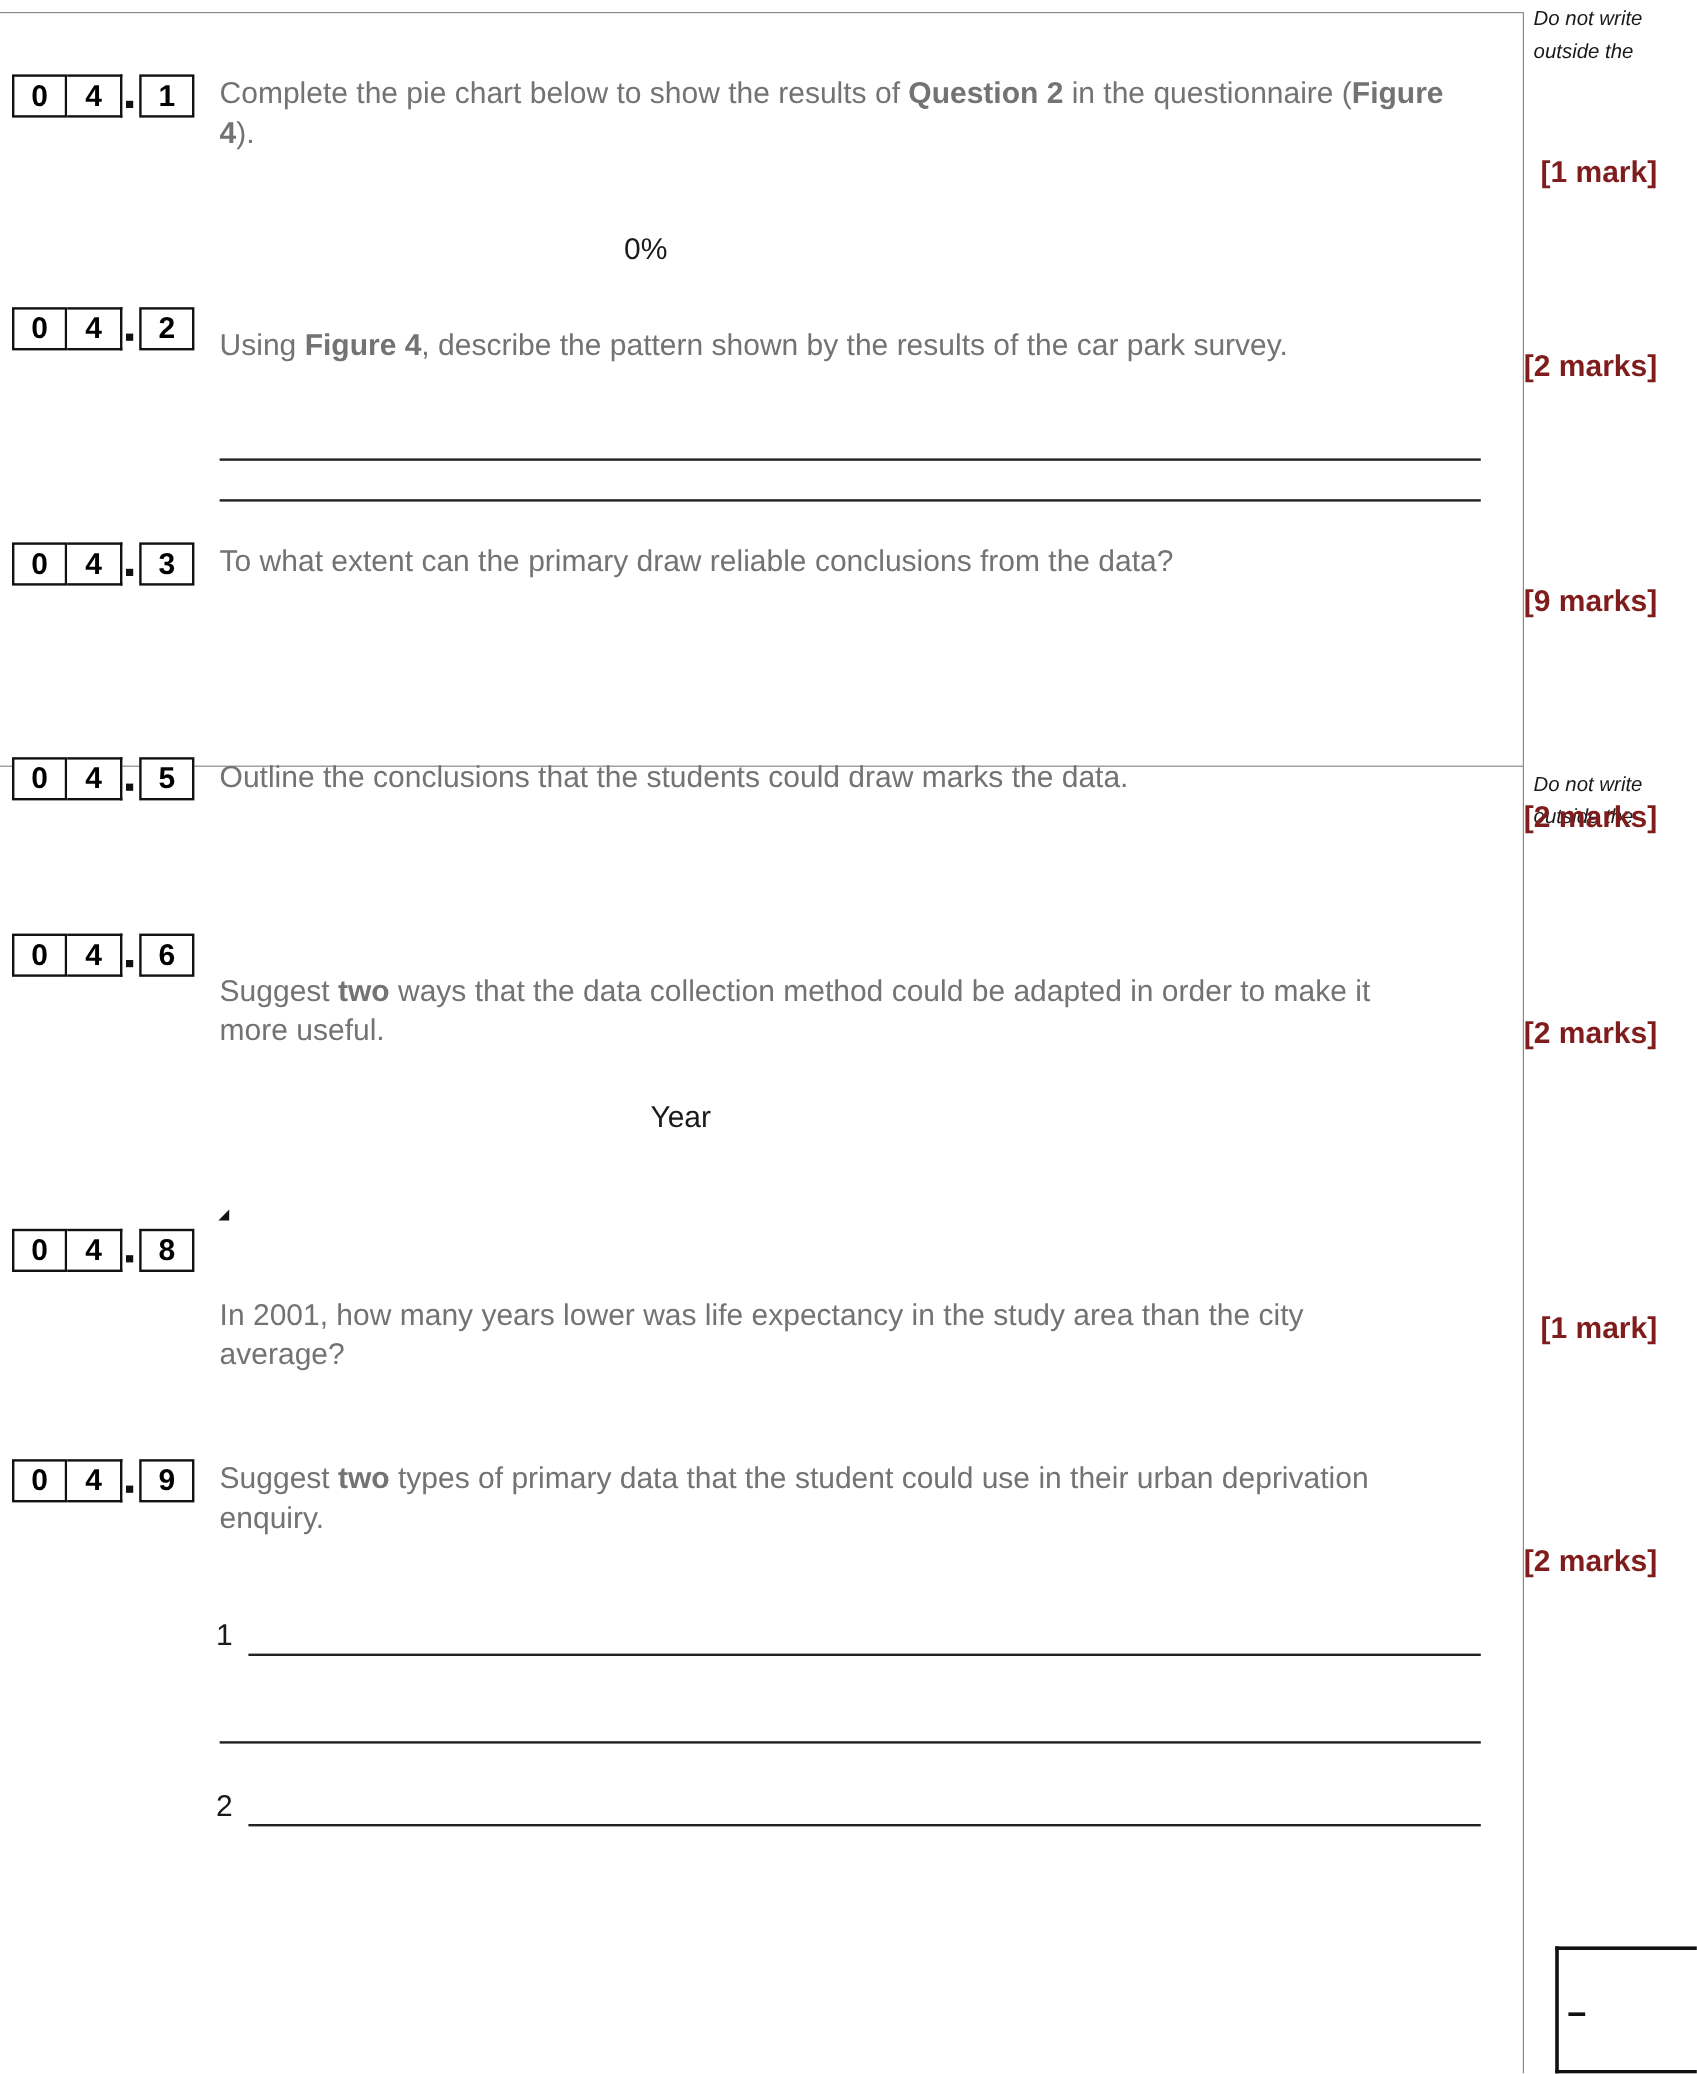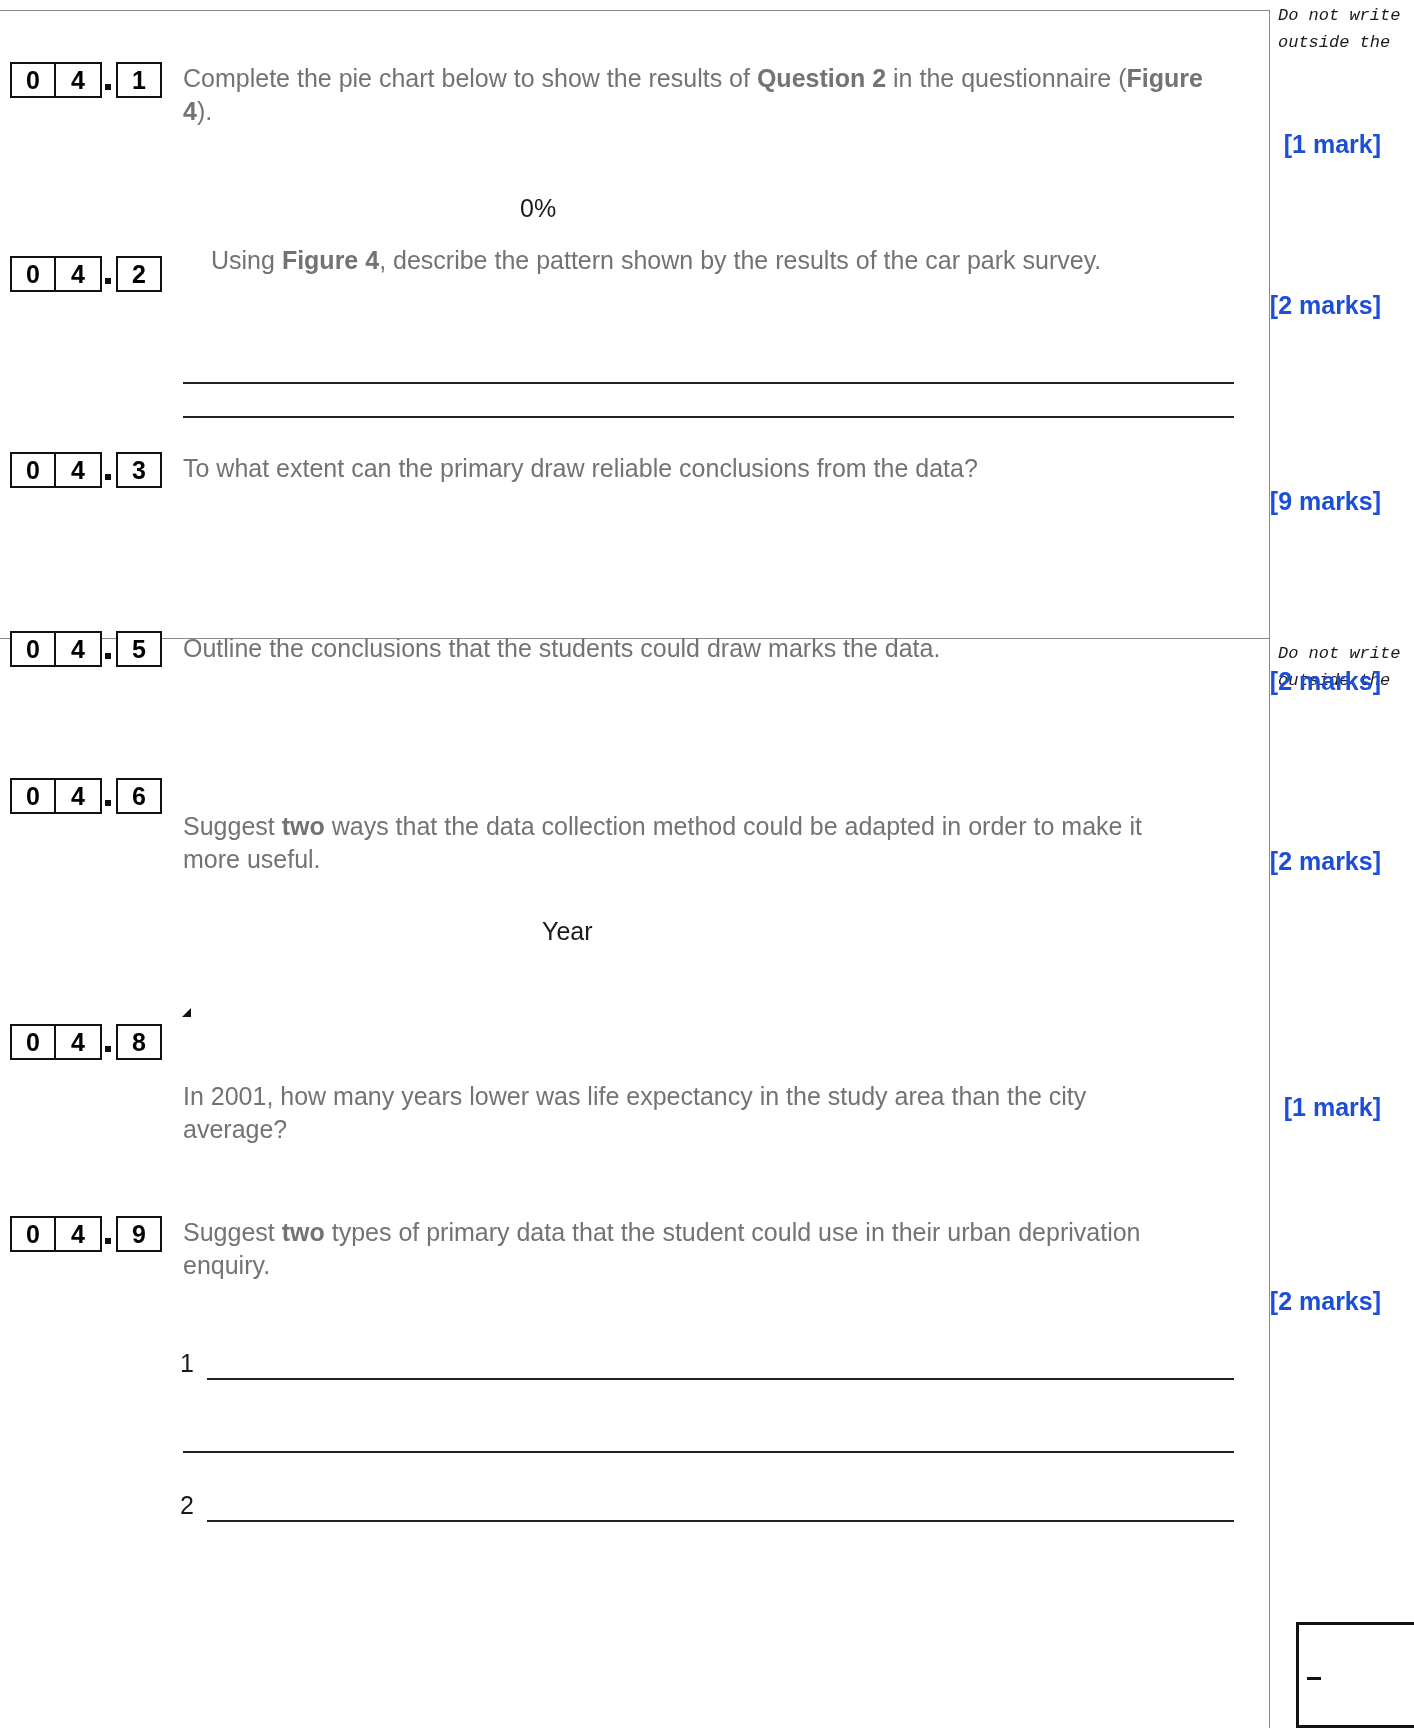--- a/index.html
+++ b/index.html
@@ -35,21 +35,21 @@
     position: absolute; left: 1269px; top: 638px;
     width: 1px; height: 1090px;
     background: #8a8a8a;
   }
 
   
   .margin-note {
     position: absolute;
     left: 1278px;
     width: 130px;
-    font-family: Liberation Mono, monospace;
+    font-family: Liberation Sans, sans-serif;
     font-style: italic;
     font-size: 17px;
     line-height: 27px;
     color: #1a1a1a;
     white-space: nowrap;
     overflow: hidden;
   }
   .margin-note.a { top: 2px; }
   .margin-note.b { top: 640px; }
 
@@ -109,21 +109,21 @@
   }
   .qtext b { font-weight: bold; }
 
   
   .marks {
     position: absolute;
     right: 33px;
     font-size: 25px;
     line-height: 33px;
     font-weight: bold;
-    color: #1d4ed8;
+    color: #7f1d1d;
     text-align: right;
   }
 
   
   .ansline {
     position: absolute;
     height: 2px;
     background: #222;
   }
   .ansnum {
@@ -178,21 +178,21 @@
 <div class="marks" style="top:128px;">[1 mark]</div>
 
 <div class="figure-label" style="left:520px; top:193px;">0%</div>
 
 <div class="qnum" style="left:10px; top:256px;">
   <div class="cell">0</div>
   <div class="cell">4</div>
   <div class="dot"></div>
   <div class="cell sub">2</div>
 </div>
-<div class="qtext" style="top:244px; width:1060px;margin-left:28px;">Using <b>Figure 4</b>, describe the pattern shown by the results of the car park survey.</div>
+<div class="qtext" style="top:272px; width:1060px;">Using <b>Figure 4</b>, describe the pattern shown by the results of the car park survey.</div>
 <div class="marks" style="top:289px;">[2 marks]</div>
 
 <div class="ansline" style="left:183px; top:382px; width:1051px;"></div>
 <div class="ansline" style="left:183px; top:416px; width:1051px;"></div>
 
 <div class="qnum" style="left:10px; top:452px;">
   <div class="cell">0</div>
   <div class="cell">4</div>
   <div class="dot"></div>
   <div class="cell sub">3</div>

